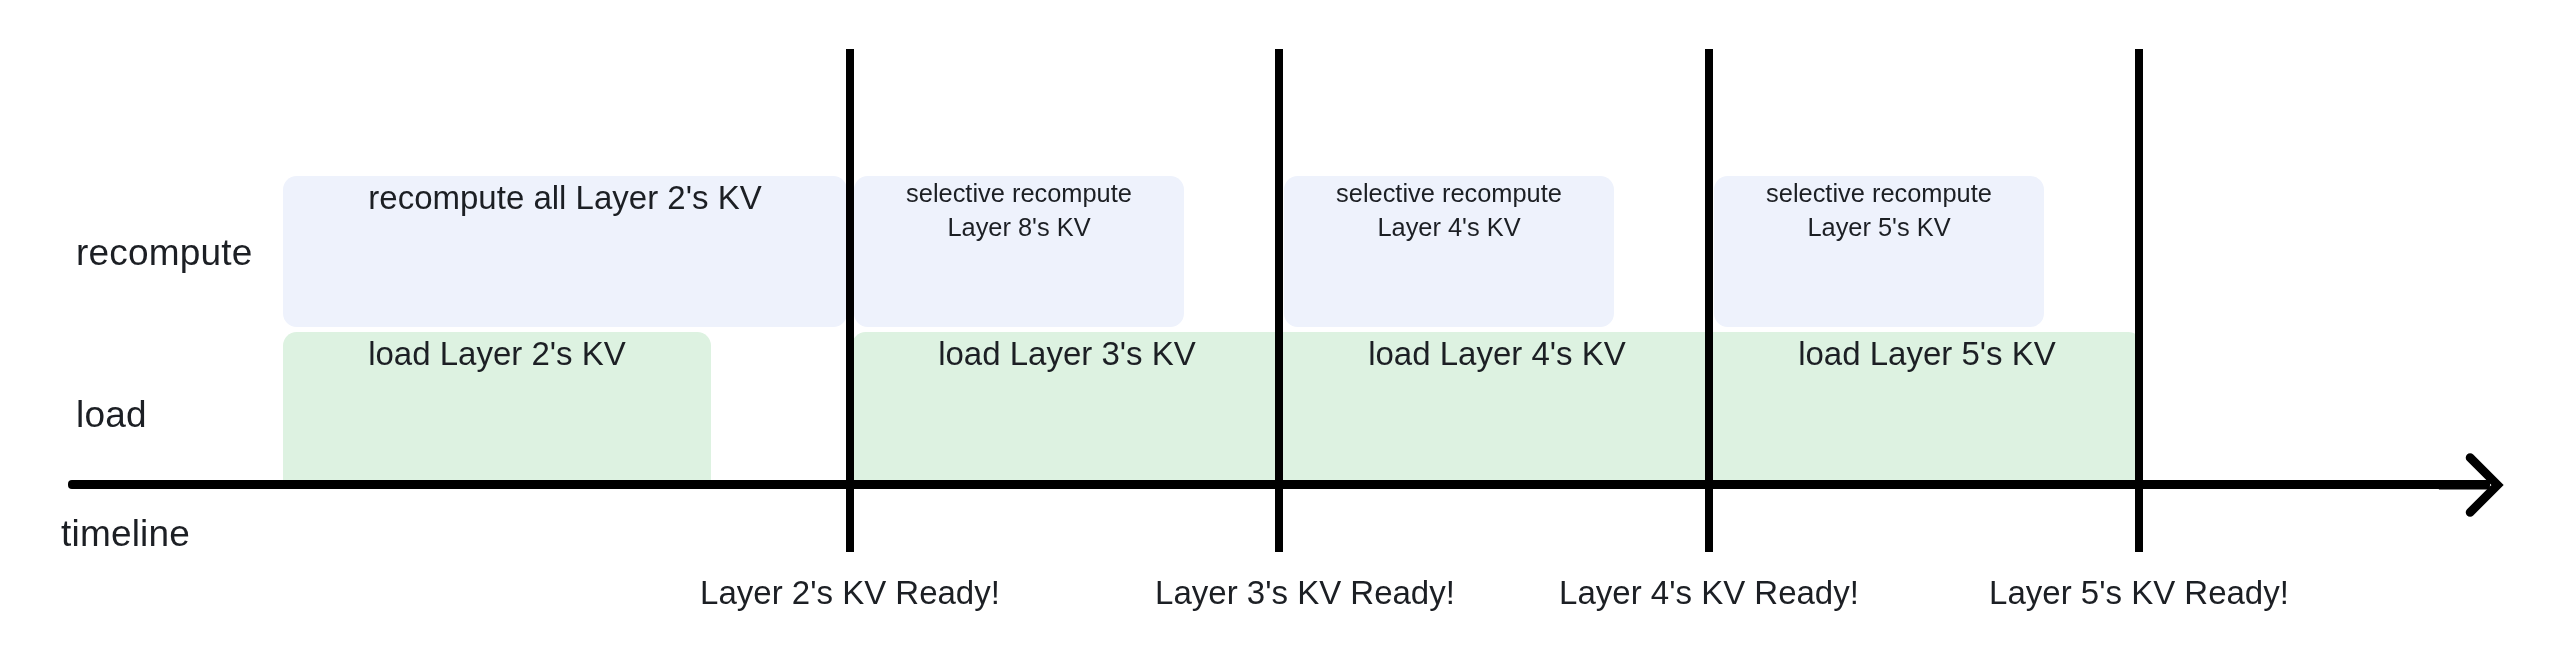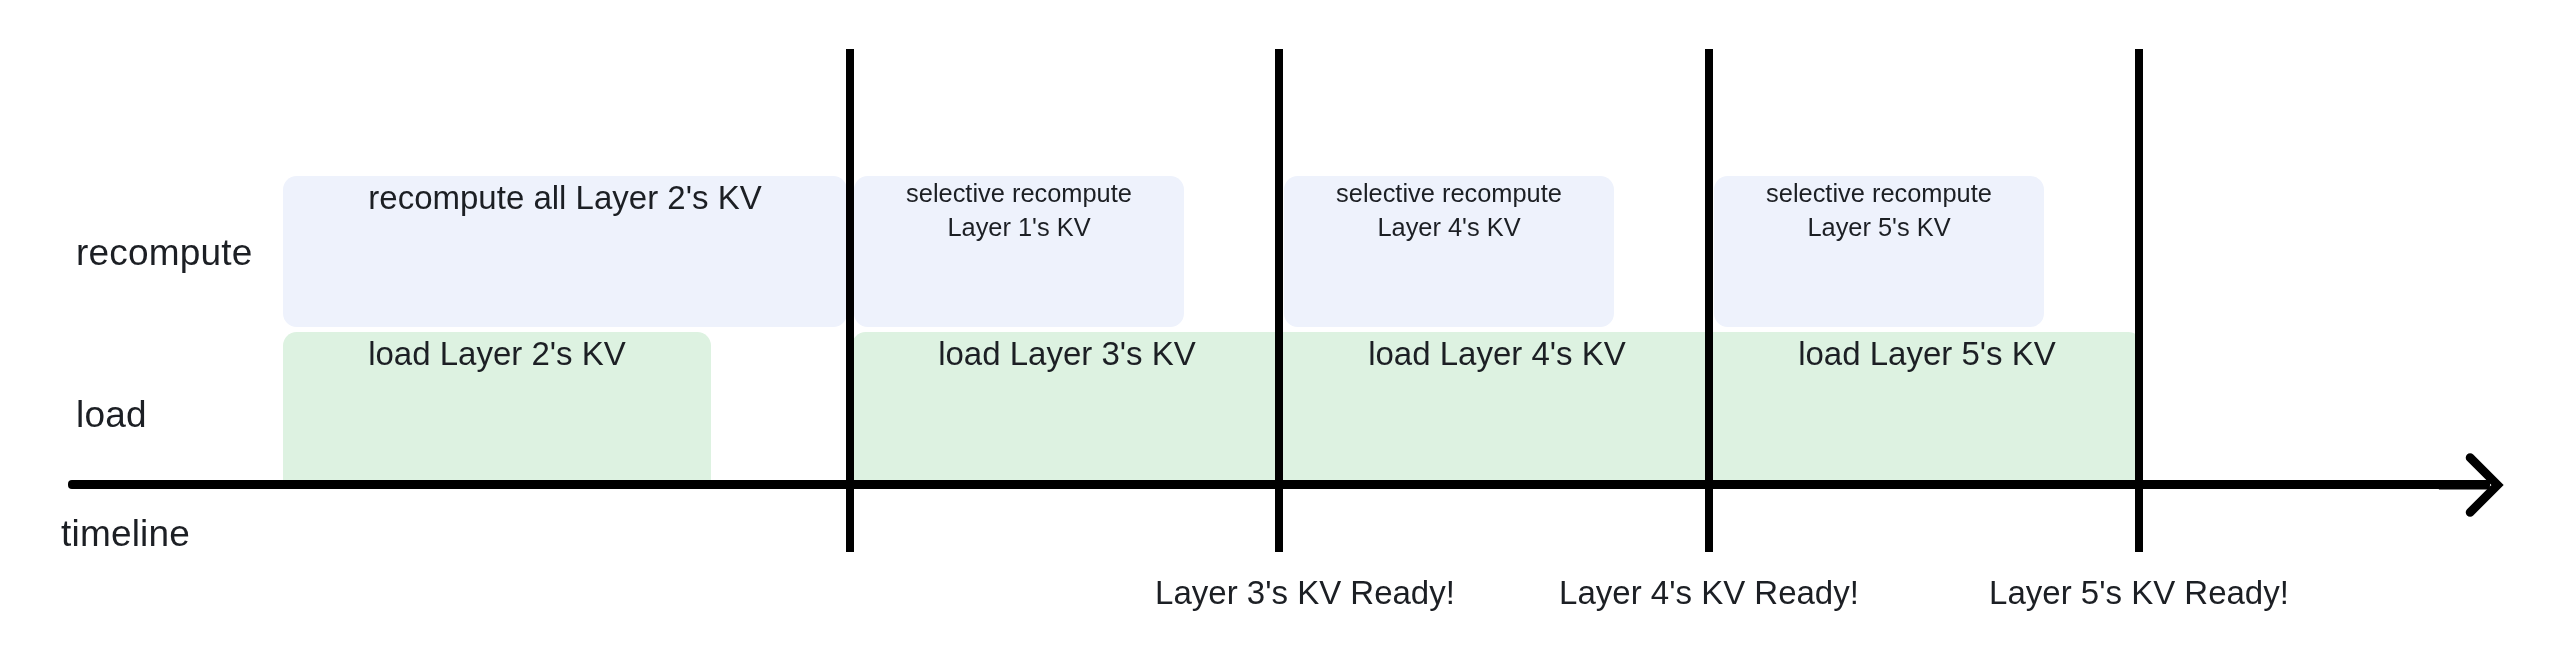--- a/index.html
+++ b/index.html
@@ -95,21 +95,21 @@
 
   <div id="label-timeline" class="row-label">timeline</div>
 
   <div class="block recompute size-lg" style="left:283px; top:176px; width:564px; height:151px;">
     <span class="btxt">recompute all Layer 2's KV</span>
   </div>
 
   <div class="block recompute size-sm" style="left:854px; top:176px; width:330px; height:151px;">
     <div>
       <span class="btxt">selective recompute</span>
-      <span class="btxt">Layer 1's KV</span>
+      <span class="btxt">Layer 8's KV</span>
     </div>
   </div>
 
   <div class="block recompute size-sm" style="left:1284px; top:176px; width:330px; height:151px;">
     <div>
       <span class="btxt">selective recompute</span>
       <span class="btxt">Layer 4's KV</span>
     </div>
   </div>
 
@@ -140,18 +140,19 @@
   <div class="marker-line" style="left:1275px;"></div>
   <div class="marker-line" style="left:1705px;"></div>
   <div class="marker-line" style="left:2135px;"></div>
 
   <div id="axis-line"></div>
   <svg id="axis-arrow" viewBox="0 0 90 84">
     <path d="M8 42 H60" stroke="#000000" stroke-width="9" stroke-linecap="butt" fill="none"></path>
     <path d="M40 14 L68 42 L40 70" stroke="#000000" stroke-width="9" fill="none" stroke-linecap="round" stroke-linejoin="miter"></path>
   </svg>
 
+  <div class="event-caption" style="left:850px;">Layer 2's KV Ready!</div>
   <div class="event-caption" style="left:1279px;margin-left:26px;">Layer 3's KV Ready!</div>
   <div class="event-caption" style="left:1709px;">Layer 4's KV Ready!</div>
   <div class="event-caption" style="left:2139px;">Layer 5's KV Ready!</div>
 
 </div>
 
 
 </body></html>

